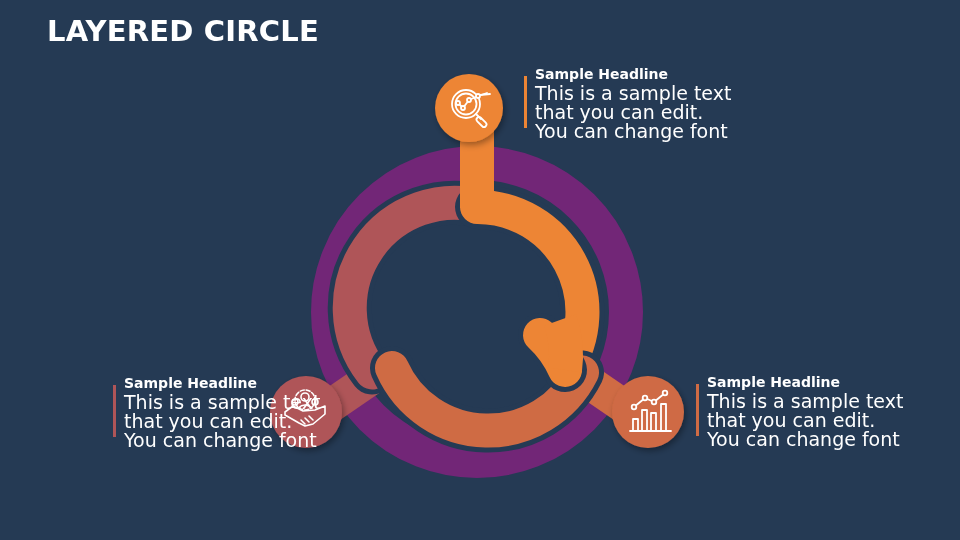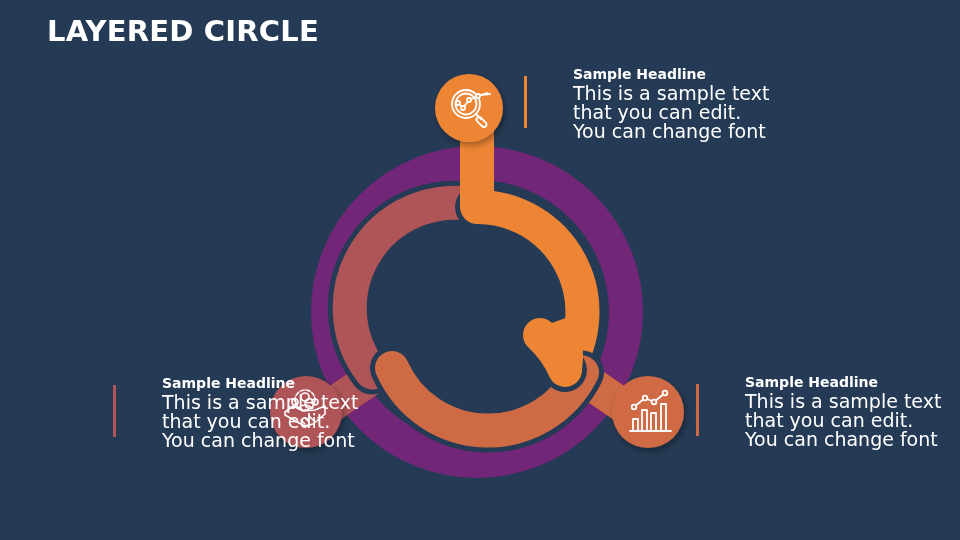--- a/index.html
+++ b/index.html
@@ -1,19 +1,19 @@
 <!DOCTYPE html>
 <html><head>
 <meta charset="utf-8">
 <style>
   html,body{margin:0;padding:0;}
   body{width:960px;height:540px;background:#253A54;position:relative;overflow:hidden;font-family:"Liberation Sans","DejaVu Sans",sans-serif;}
   .title{position:absolute;left:40px;top:14px;color:#fff;font-size:29px;font-weight:bold;letter-spacing:0.2px;font-family:"DejaVu Sans","Liberation Sans",sans-serif;margin-left:7px;}
   svg.diagram{position:absolute;left:0;top:0;}
-  .block{position:absolute;color:#fff;font-family:"DejaVu Sans","Liberation Sans",sans-serif;padding-left:38px;}
+  .block{position:absolute;color:#fff;font-family:"DejaVu Sans","Liberation Sans",sans-serif;}
   .block .bar{position:absolute;left:0;top:4px;width:3px;height:52px;}
   .block .head{font-weight:bold;font-size:14px;line-height:20px;}
   .block .body{font-size:19px;line-height:19px;}
   .block .txt{padding-left:11px;}
 </style>
 </head>
 <body>
 
 <div class="title">LAYERED CIRCLE</div>
 

